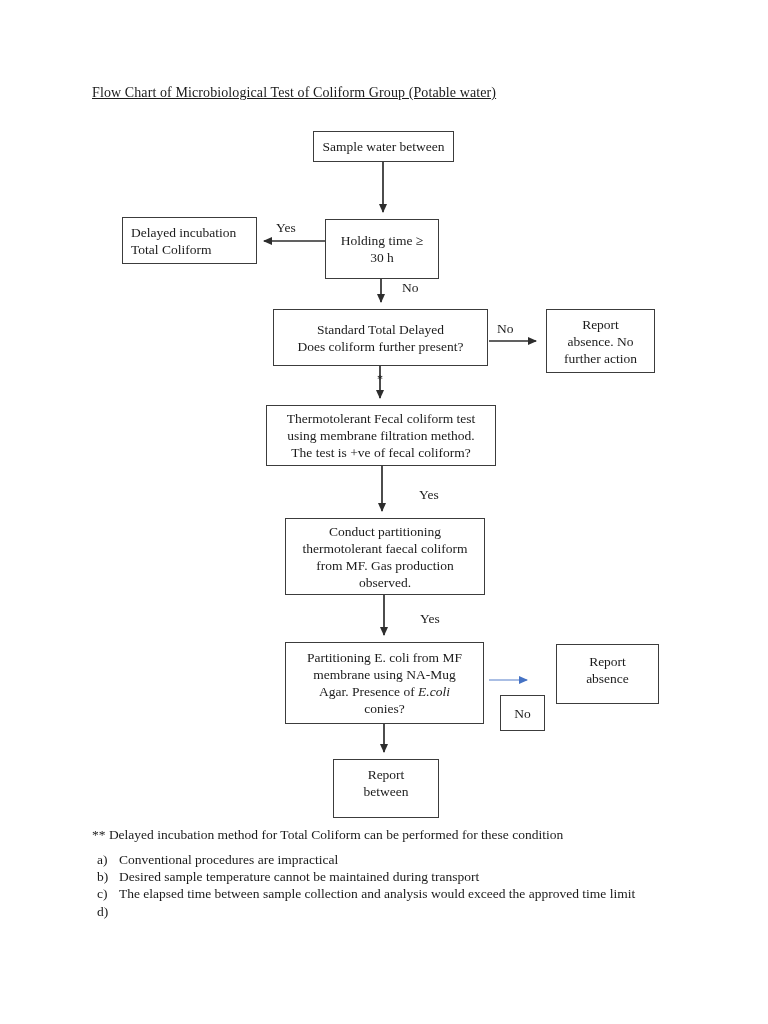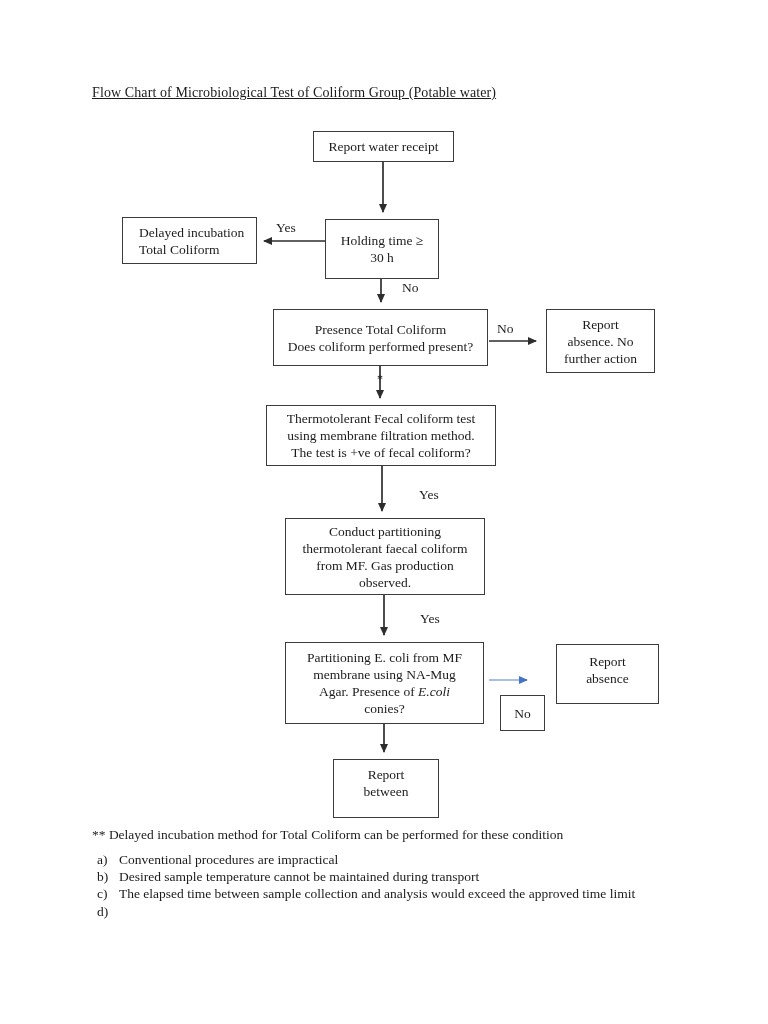--- a/index.html
+++ b/index.html
@@ -17,21 +17,21 @@
   .node{
     position:absolute;border:1.6px solid #3c3c3c;background:#ffffff;
     box-sizing:border-box;display:flex;flex-direction:column;
     align-items:center;justify-content:center;text-align:center;
     font-size:13.5px;line-height:17px;padding:2px 4px;
   }
   .node .ln{display:block;}
   .it{font-style:italic;}
 
   #n-sample{left:313px;top:131px;width:141px;height:31px;}
-  #n-delayed{left:122px;top:217px;width:135px;height:47px;align-items:flex-start;text-align:left;padding-left:16px;}
+  #n-delayed{left:122px;top:217px;width:135px;height:47px;align-items:flex-start;text-align:left;padding-left:8px;}
   #n-holding{left:325px;top:219px;width:114px;height:60px;}
   #n-standard{left:273px;top:309px;width:215px;height:57px;}
   #n-report-absence-1{left:546px;top:309px;width:109px;height:64px;}
   #n-thermo{left:266px;top:405px;width:230px;height:61px;}
   #n-conduct{left:285px;top:518px;width:200px;height:77px;}
   #n-partition{left:285px;top:642px;width:199px;height:82px;}
   #n-report-absence-2{left:556px;top:644px;width:103px;height:60px;justify-content:flex-start;padding-top:8px;}
   #n-no{left:500px;top:695px;width:45px;height:36px;}
   #n-report-presence{left:333px;top:759px;width:106px;height:59px;justify-content:flex-start;padding-top:6px;}
 
@@ -71,36 +71,36 @@
     <line x1="381" y1="263" x2="381" y2="302" stroke="#2d2d2d" stroke-width="1.7" marker-end="url(#ah)"></line>
     <line x1="489" y1="341" x2="536" y2="341" stroke="#2d2d2d" stroke-width="1.7" marker-end="url(#ah)"></line>
     <line x1="380" y1="366" x2="380" y2="398" stroke="#2d2d2d" stroke-width="1.7" marker-end="url(#ah)"></line>
     <line x1="382" y1="466" x2="382" y2="511" stroke="#2d2d2d" stroke-width="1.7" marker-end="url(#ah)"></line>
     <line x1="384" y1="595" x2="384" y2="635" stroke="#2d2d2d" stroke-width="1.7" marker-end="url(#ah)"></line>
     <line x1="384" y1="724" x2="384" y2="752" stroke="#2d2d2d" stroke-width="1.7" marker-end="url(#ah)"></line>
     <line x1="489" y1="680" x2="527" y2="680" stroke="#8ea9db" stroke-width="1.6" marker-end="url(#ahb)"></line>
   </svg>
 
   <div class="node" id="n-sample">
-    <span class="ln">Report water receipt</span>
+    <span class="ln">Sample water between</span>
   </div>
 
   <div class="node" id="n-delayed">
     <span class="ln">Delayed incubation</span>
     <span class="ln">Total Coliform</span>
   </div>
 
   <div class="node" id="n-holding">
     <span class="ln">Holding time ≥</span>
     <span class="ln">30 h</span>
   </div>
 
   <div class="node" id="n-standard">
-    <span class="ln">Presence Total Coliform</span>
-    <span class="ln">Does coliform performed present?</span>
+    <span class="ln">Standard Total Delayed</span>
+    <span class="ln">Does coliform further present?</span>
   </div>
 
   <div class="node" id="n-report-absence-1">
     <span class="ln">Report</span>
     <span class="ln">absence. No</span>
     <span class="ln">further action</span>
   </div>
 
   <div class="node" id="n-thermo">
     <span class="ln">Thermotolerant Fecal coliform test</span>

